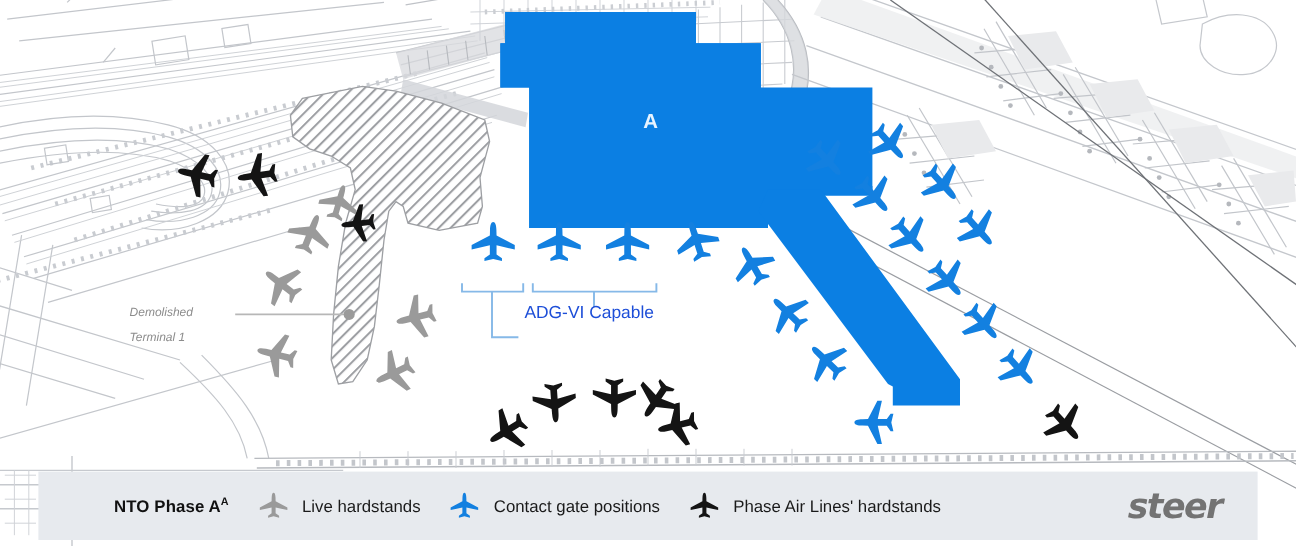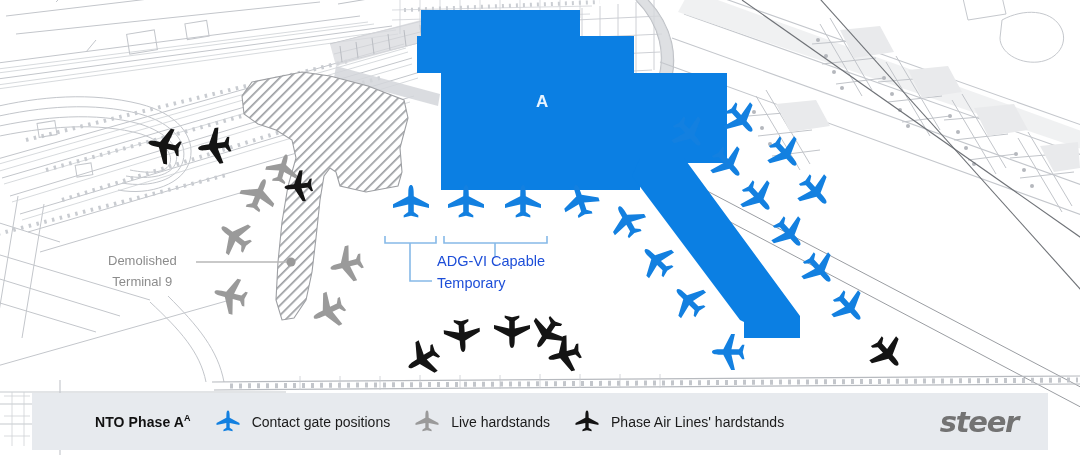--- a/index.html
+++ b/index.html
@@ -17,23 +17,24 @@
 
   
   .anno{
     position:absolute;
     font-family:"Liberation Sans", sans-serif;
     white-space:nowrap;
     pointer-events:none;
   }
   #demolished-label{
     left:108px;top:250px;
-    font-size:13px;line-height:21px;
+    font-size:10px;line-height:21px;
     color:#8c8c8c;
-    text-align:center;
+    text-align:left;
+    font-style:italic;
   }
   #adg-label{
     left:437px;top:250px;
     font-size:14.5px;line-height:22px;
     color:#1d4ed8;
   }
   #terminal-a-label{
     left:536px;top:92px;
     font-size:17px;font-weight:bold;color:#e8f4ff;
   }
@@ -401,52 +402,51 @@
       <path d="M385,236 L385,243 L436,243 L436,236"></path>
       <path d="M410,243 L410,281 L432,281"></path>
 
       <path d="M444,236 L444,243 L547,243 L547,236"></path>
       <path d="M495,243 L495,256"></path>
     </g>
   </svg>
 
   <div class="anno" id="demolished-label">
     <div>Demolished</div>
-    <div>Terminal 9</div>
+    <div>Terminal 1</div>
   </div>
 
   <div class="anno" id="adg-label">
     <div>ADG-VI Capable</div>
-    <div>Temporary</div>
   </div>
 
   <div class="anno" id="terminal-a-label">A</div>
 
   <div id="legend">
 
     <div class="legend-item first">
       <span class="legend-title"><span>NTO Phase A</span><sup>A</sup></span>
+    </div>
+
+    <div class="legend-item">
+      <svg class="legend-glyph" viewBox="-34 -34 68 68">
+        <use href="#ac-legend" fill="#9a9a9a"></use>
+      </svg>
+      <span class="legend-text">Live hardstands</span>
     </div>
 
     <div class="legend-item">
       <svg class="legend-glyph" viewBox="-34 -34 68 68">
         <use href="#ac-legend" fill="#1380e0"></use>
       </svg>
       <span class="legend-text">Contact gate positions</span>
     </div>
 
     <div class="legend-item">
       <svg class="legend-glyph" viewBox="-34 -34 68 68">
-        <use href="#ac-legend" fill="#9a9a9a"></use>
-      </svg>
-      <span class="legend-text">Live hardstands</span>
-    </div>
-
-    <div class="legend-item">
-      <svg class="legend-glyph" viewBox="-34 -34 68 68">
         <use href="#ac-legend" fill="#141414"></use>
       </svg>
       <span class="legend-text">Phase Air Lines' hardstands</span>
     </div>
 
     <div id="steer-logo">steer</div>
   </div>
 
 </div>
 

